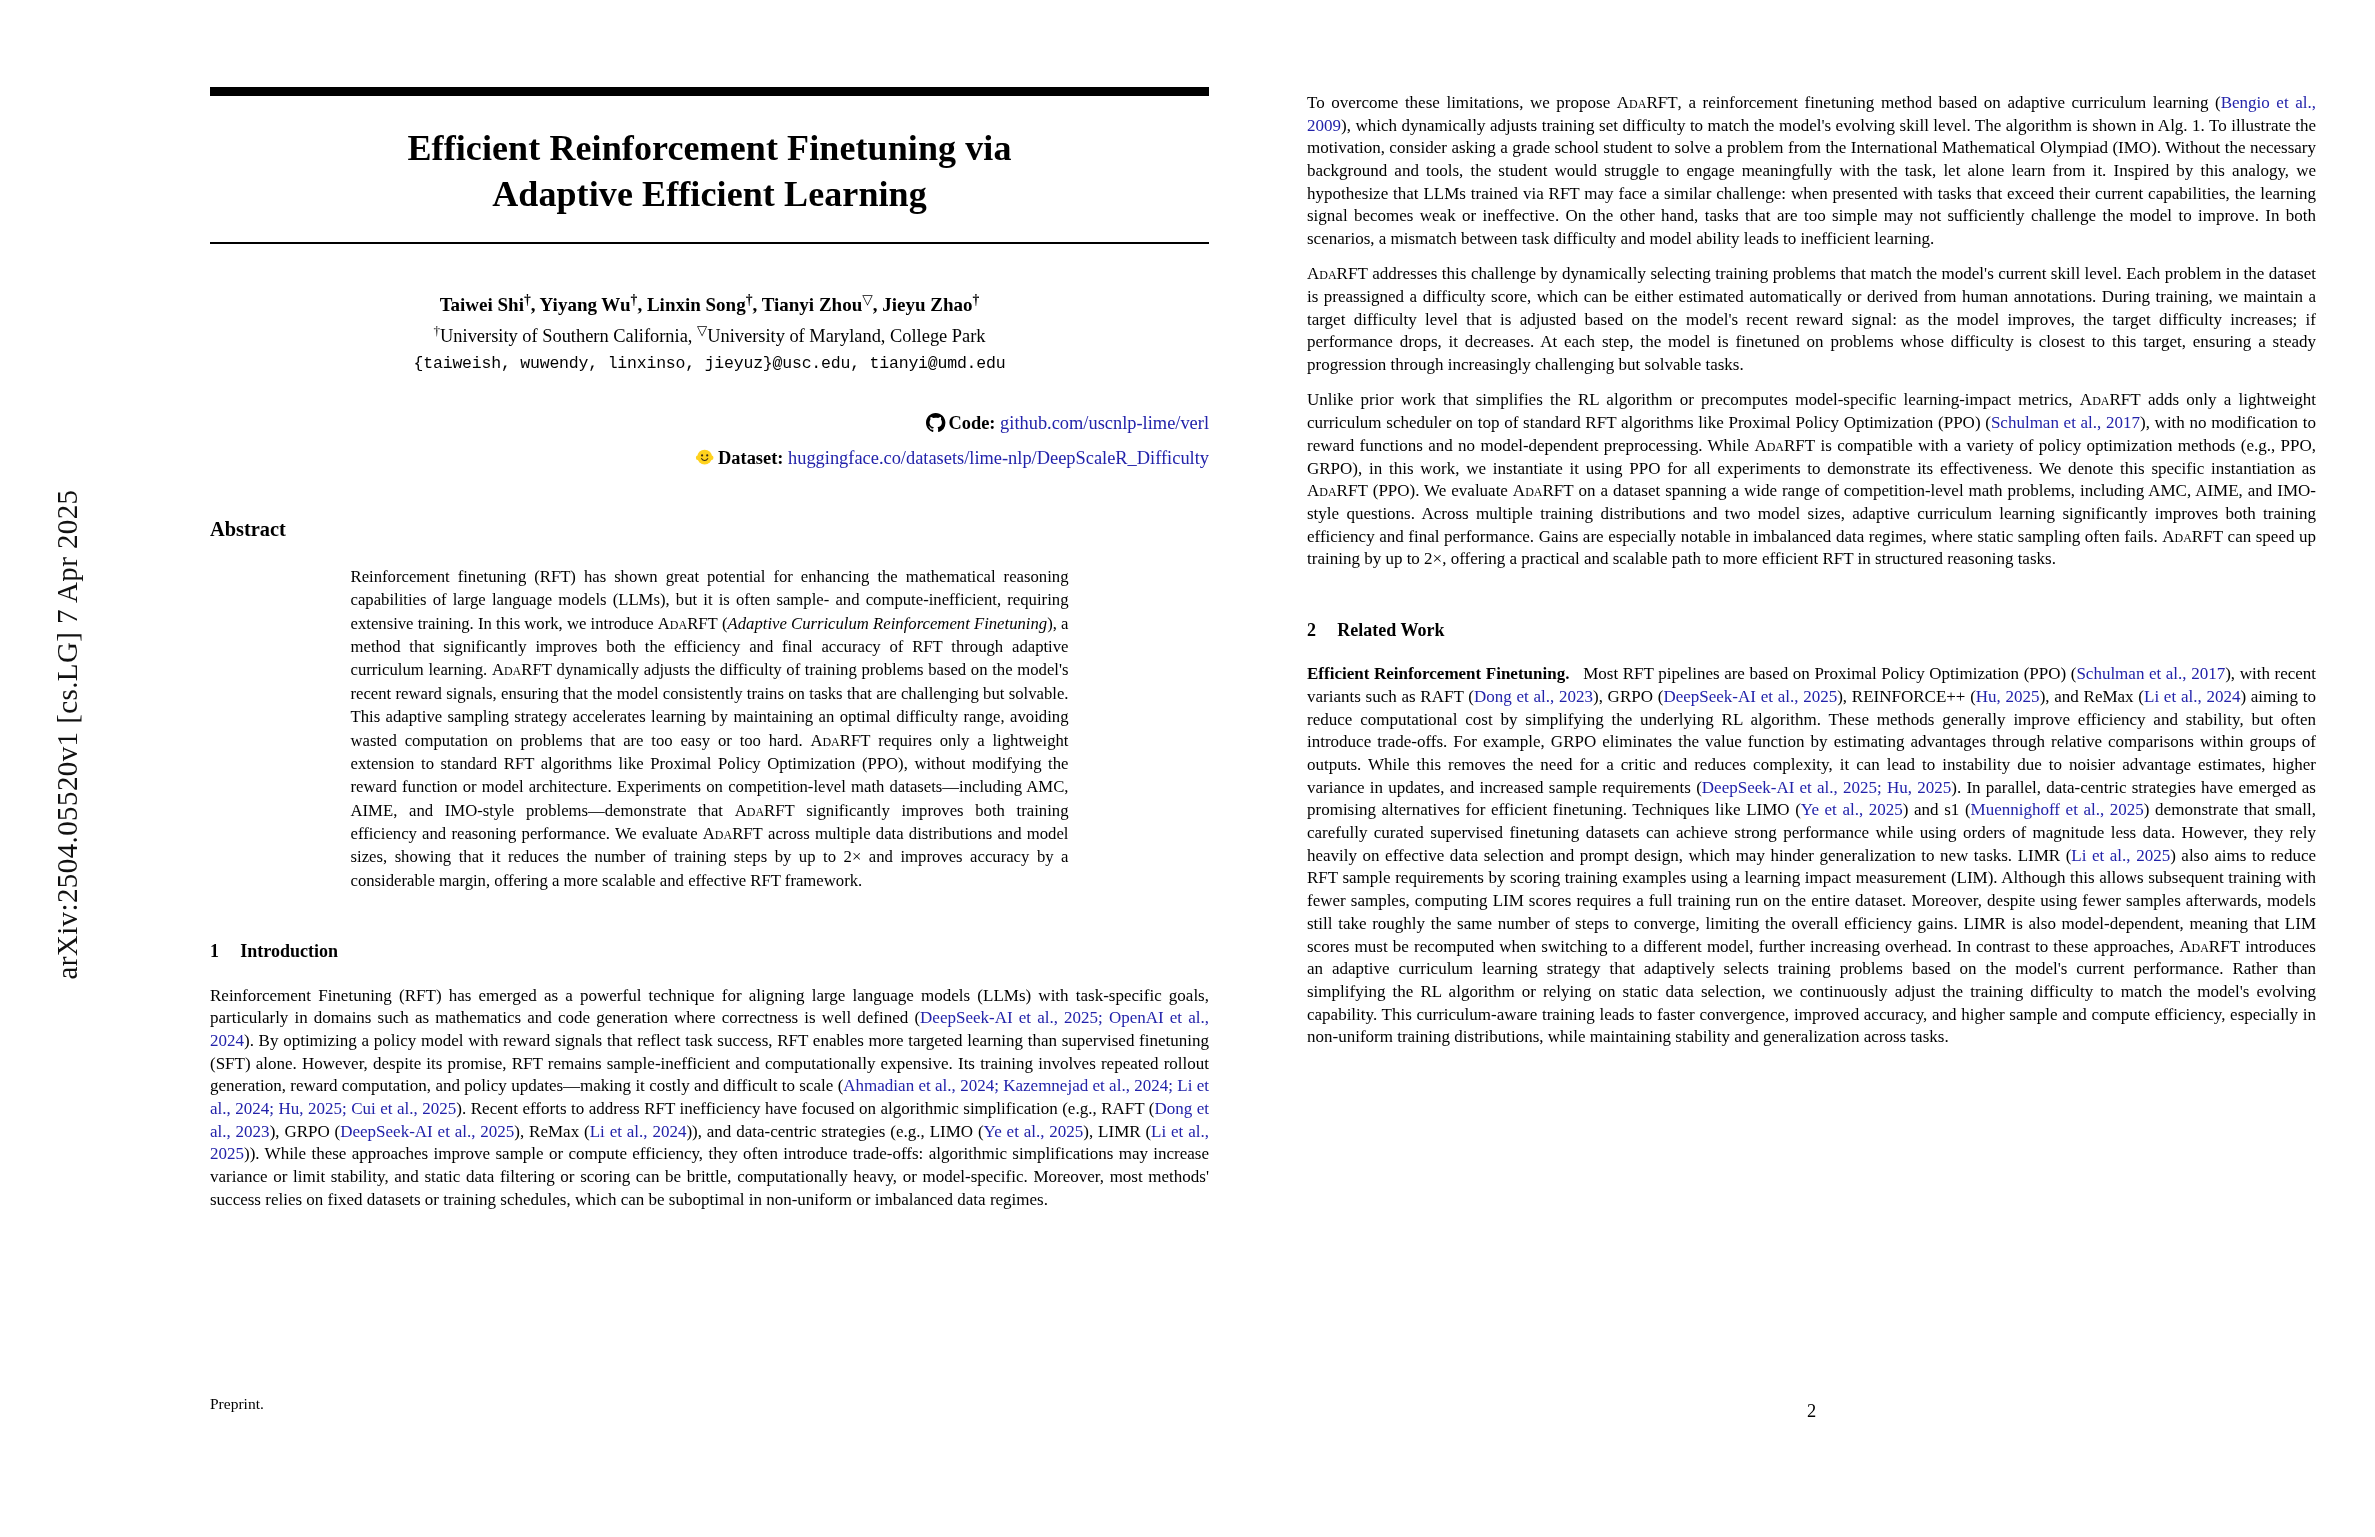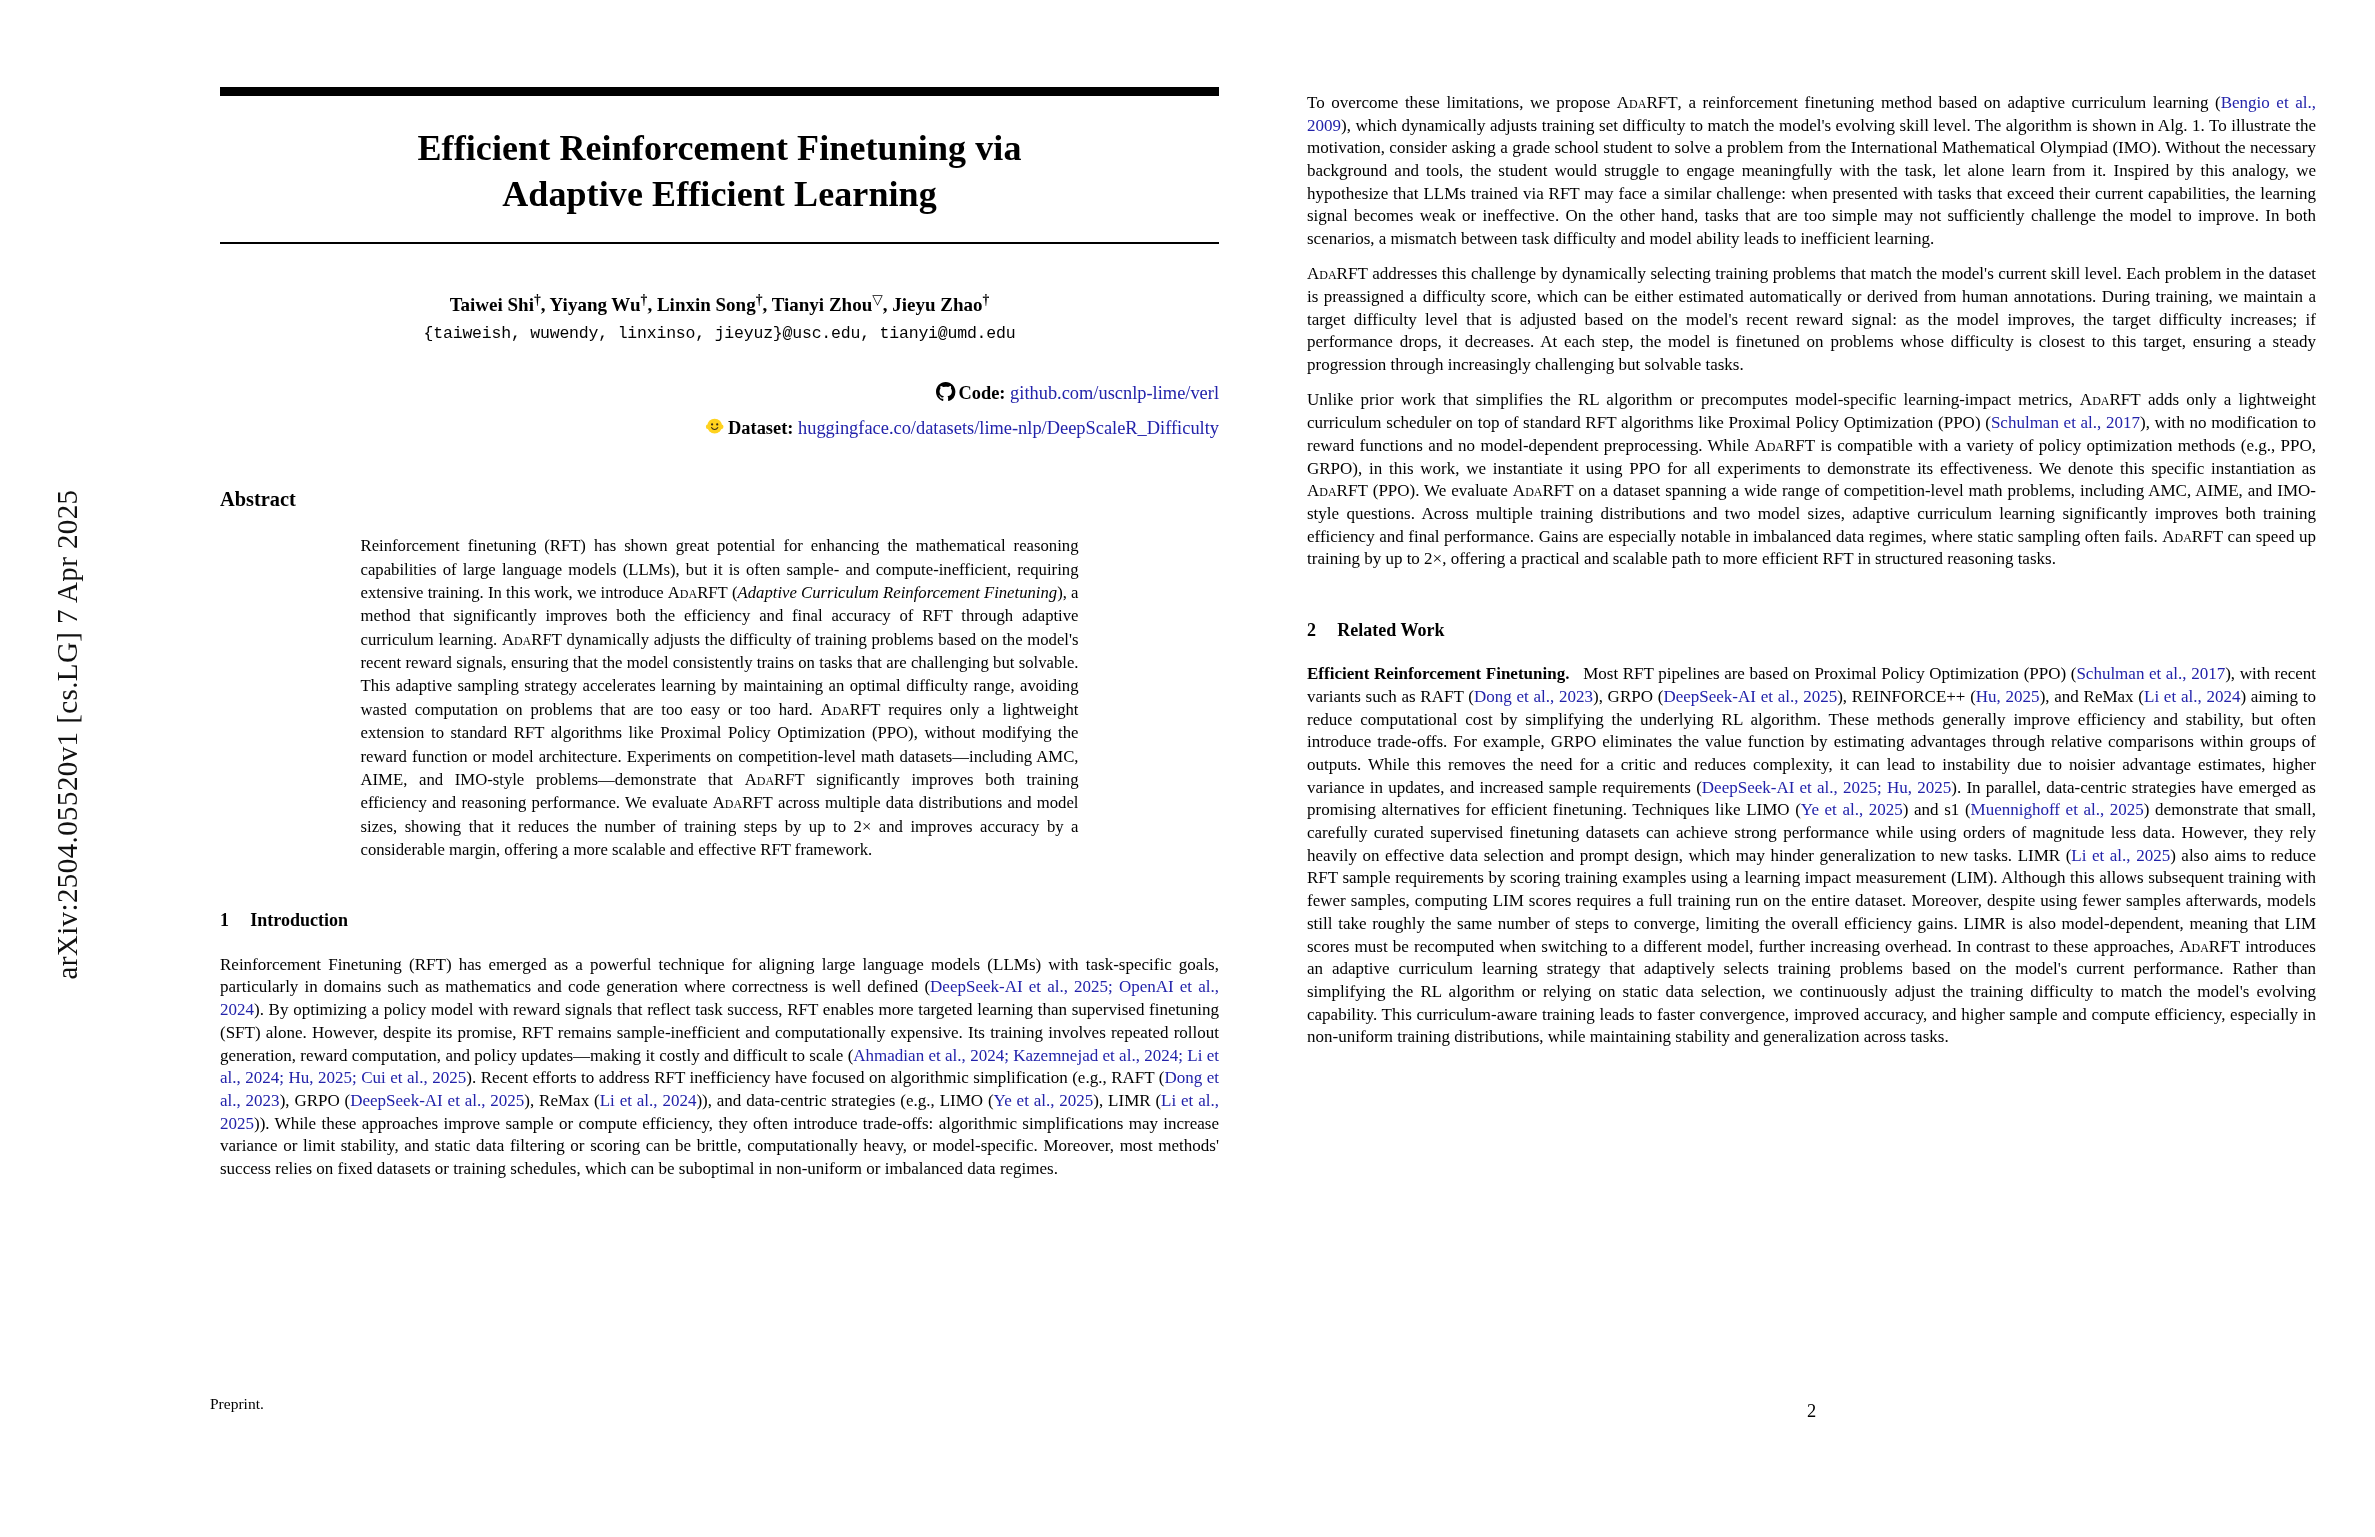--- a/index.html
+++ b/index.html
@@ -58,21 +58,21 @@
     position: absolute;
     font-size: 17px;
     line-height: 1.335;
     text-align: justify;
     text-justify: inter-word;
     hyphens: none;
   }
 
   
   .left-body {
-    left: 104px;
+    left: 94px;
     top: 87px;
     width: 999px;
   }
 
   .rule-thick {
     height: 8.7px;
     background: #000;
     width: 100%;
     margin: 0;
   }
@@ -199,20 +199,21 @@
       <div class="rule-thick"></div>
 
       <div class="title">
         <span>Efficient Reinforcement Finetuning via</span><br>
         <span>Adaptive Efficient Learning</span>
       </div>
 
       <div class="rule-thin"></div>
 
       <div class="authors">Taiwei Shi<span class="sup">†</span>, Yiyang Wu<span class="sup">†</span>, Linxin Song<span class="sup">†</span>, Tianyi Zhou<span class="sup">▽</span>, Jieyu Zhao<span class="sup">†</span></div>
+      <div class="affil"><span class="sup">†</span>University of Southern California, <span class="sup">▽</span>University of Maryland, College Park</div>
       <div class="emails">{taiweish, wuwendy, linxinso, jieyuz}@usc.edu, tianyi@umd.edu</div>
 
       <div class="links">
         <div>
           <span class="icon-inline">
             <svg width="19.4" height="19.4" viewBox="0 0 16 16" aria-hidden="true">
               <path fill="#000" d="M8 0C3.58 0 0 3.58 0 8c0 3.54 2.29 6.53 5.47 7.59.4.07.55-.17.55-.38
                 0-.19-.01-.82-.01-1.49-2.01.37-2.53-.49-2.69-.94-.09-.23-.48-.94-.82-1.13-.28-.15-.68-.52-.01-.53.63-.01
                 1.08.58 1.23.82.72 1.21 1.87.87 2.33.66.07-.52.28-.87.51-1.07-1.78-.2-3.64-.89-3.64-3.95
                 0-.87.31-1.59.82-2.15-.08-.2-.36-1.02.08-2.12 0 0 .67-.21 2.2.82a7.42 7.42 0 0 1 2-.27c.68 0

